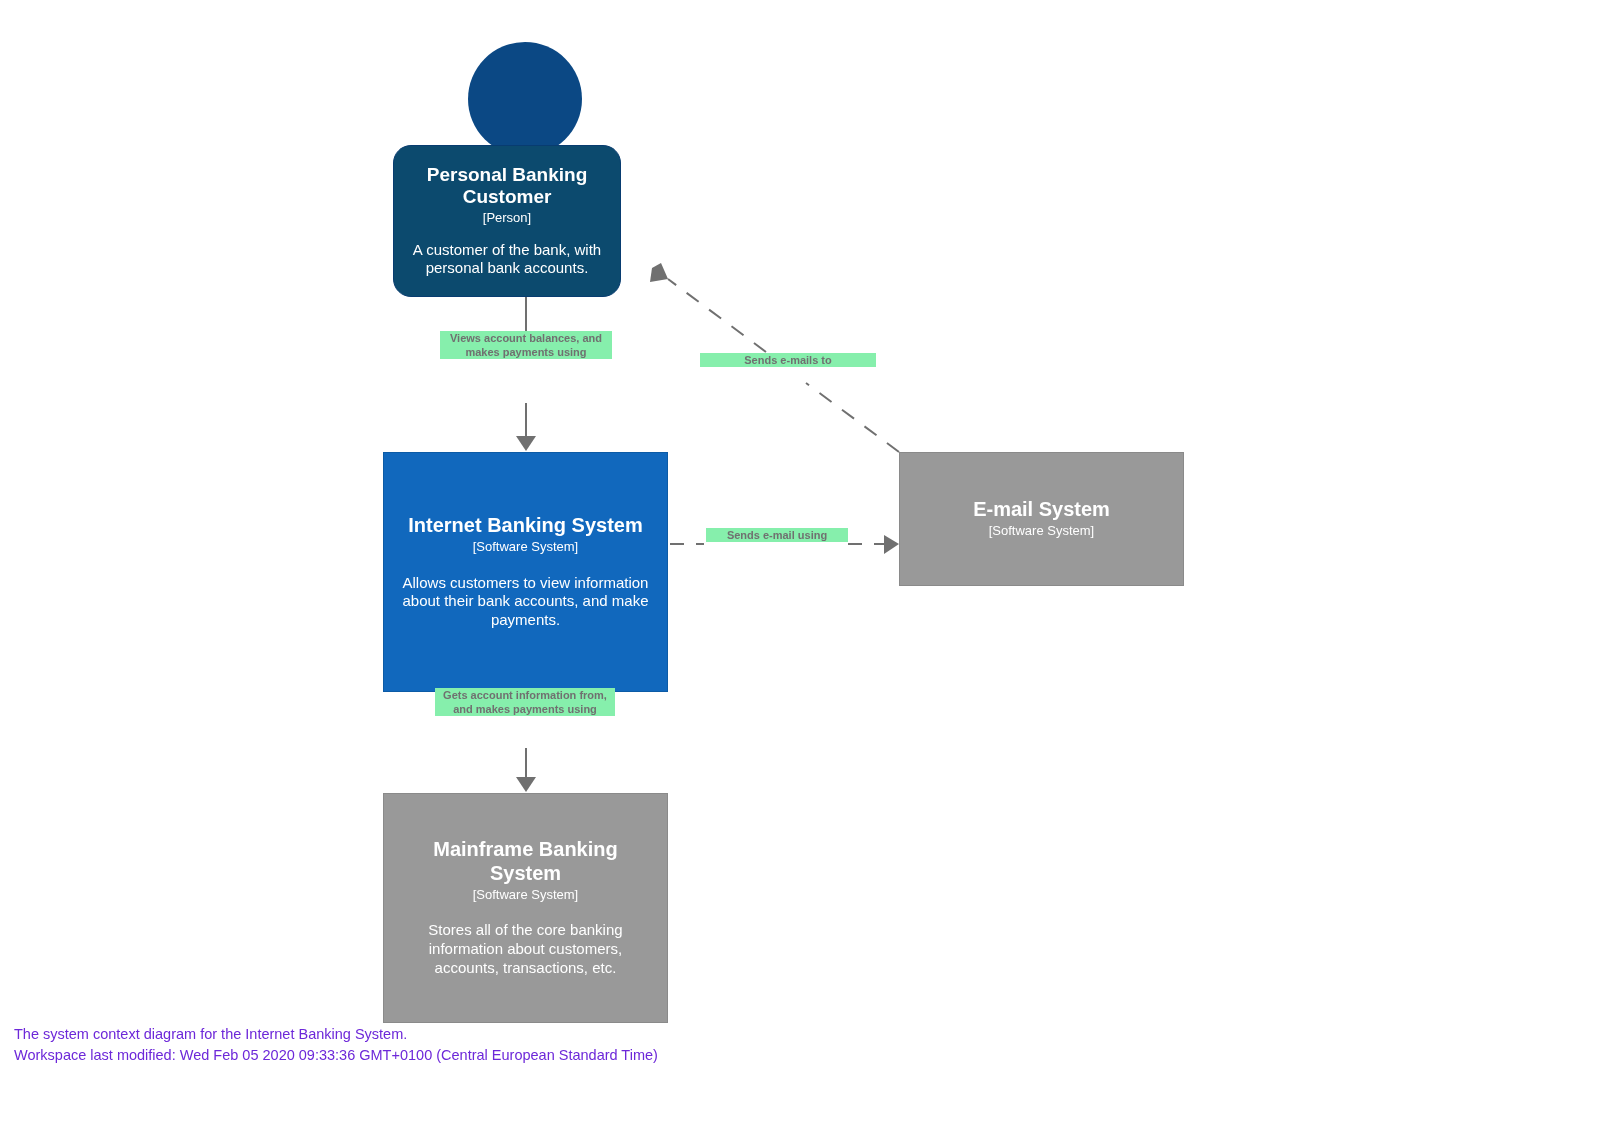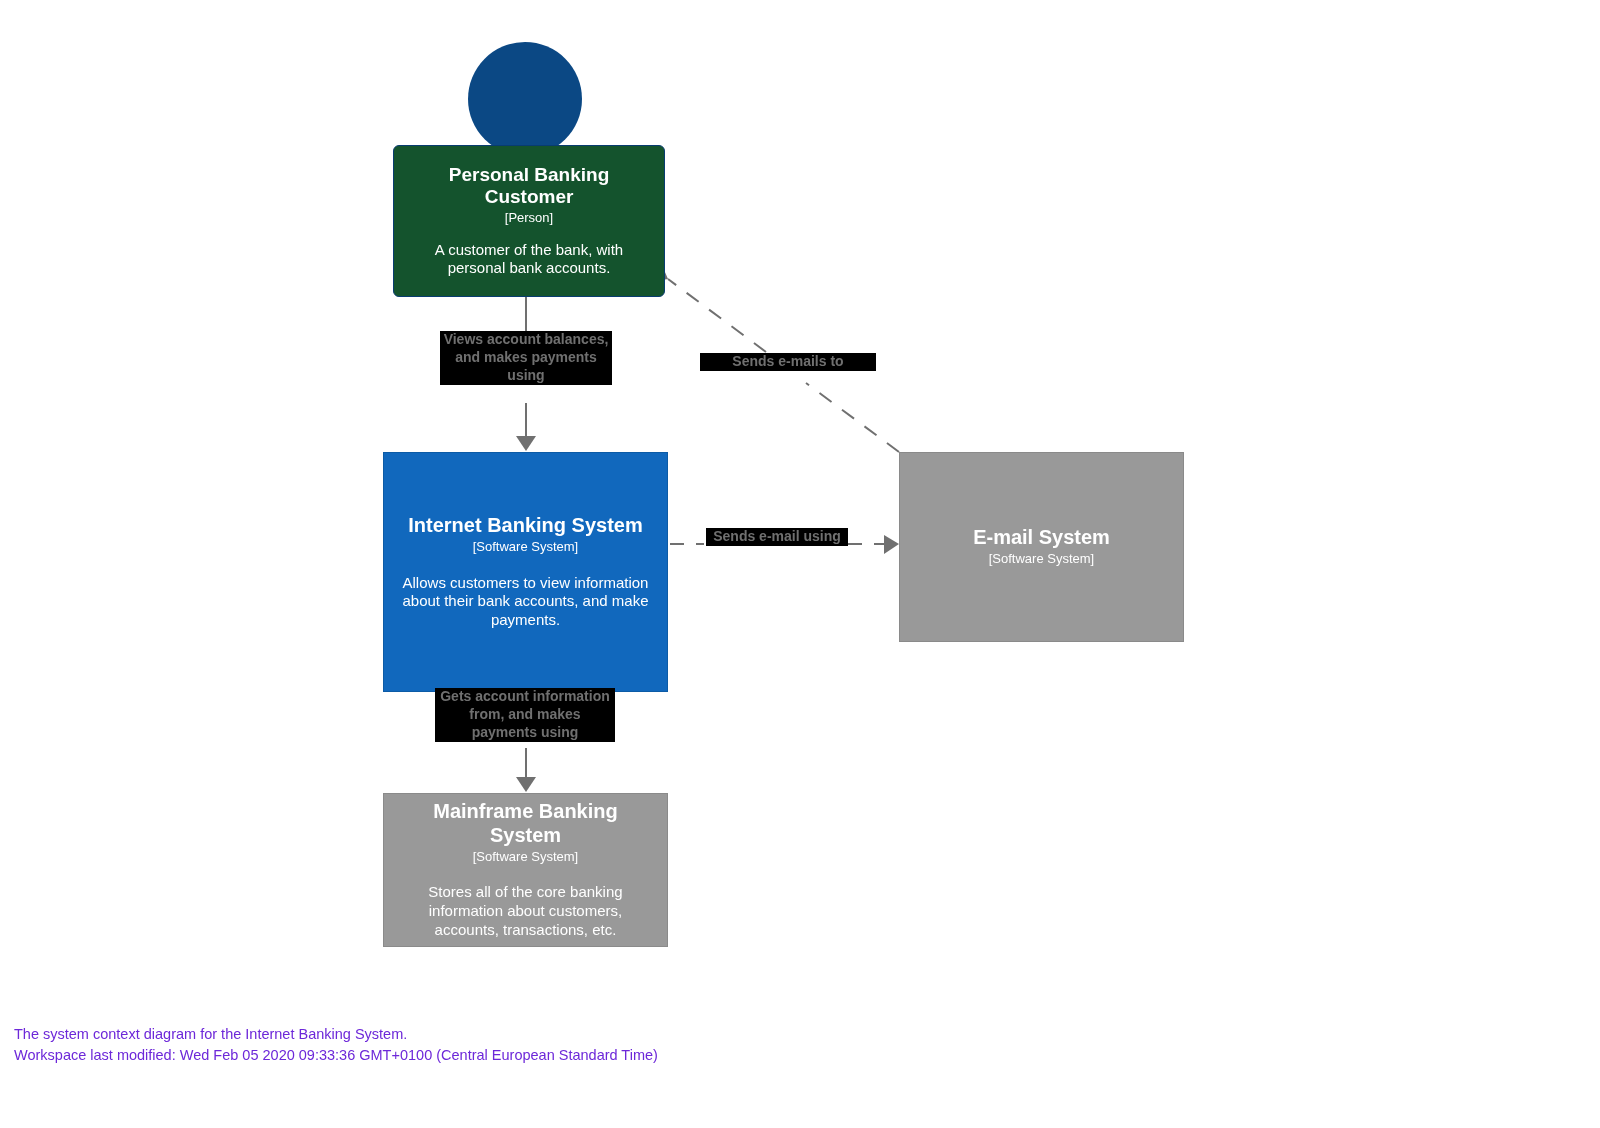--- a/index.html
+++ b/index.html
@@ -55,24 +55,24 @@
     font-size: 15px;
     font-weight: normal;
     line-height: 1.25;
     margin-top: 18px;
   }
 
   
   #person-customer {
     left: 393px;
     top: 145px;
-    width: 272px;
+    width: 228px;
     height: 152px;
-    background: #14532d;
-    border-radius: 6px;
+    background: #0c4a6e;
+    border-radius: 18px;
     border: 1px solid #083c70;
   }
   #person-customer .node-name { font-size: 19px; }
   #person-customer .node-desc { margin-top: 14px; }
   #person-head {
     position: absolute;
     left: 468px;
     top: 42px;
     width: 114px;
     height: 114px;
@@ -90,47 +90,47 @@
     background: #1168bd;
     border: 1px solid #0c5ba6;
   }
   #sys-internet-banking .node-name { font-size: 20px; }
 
   
   #sys-email {
     left: 899px;
     top: 452px;
     width: 285px;
-    height: 190px;
+    height: 134px;
     background: #999999;
     border: 1px solid #8a8a8a;
   }
   #sys-email .node-name { font-size: 20px; }
 
   
   #sys-mainframe {
     left: 383px;
     top: 793px;
     width: 285px;
-    height: 154px;
+    height: 230px;
     background: #999999;
     border: 1px solid #8a8a8a;
   }
   #sys-mainframe .node-name { font-size: 20px; }
 
   
   .edge-label {
     position: absolute;
     text-align: center;
-    font-size: 14px;
+    font-size: 11px;
     font-weight: bold;
     color: #707070;
     line-height: 1.28;
     z-index: 4;
-    background: #000000;
+    background: #86efac;
   }
   #label-views-account {
     left: 440px;
     top: 331px;
     width: 172px;
   }
   #label-sends-emails-to {
     left: 700px;
     top: 353px;
     width: 176px;

